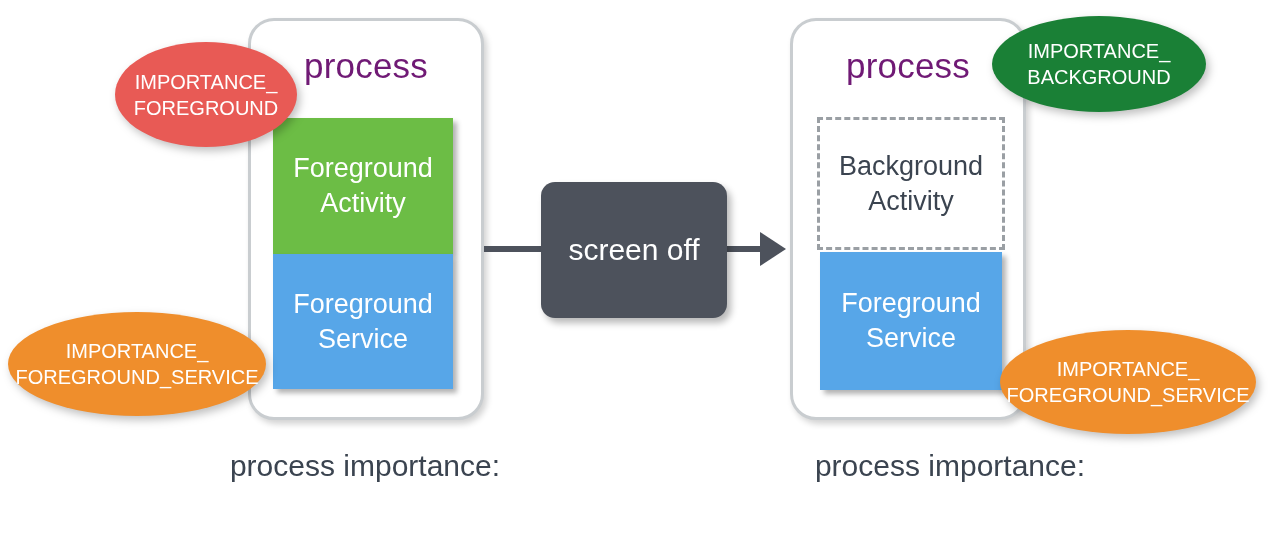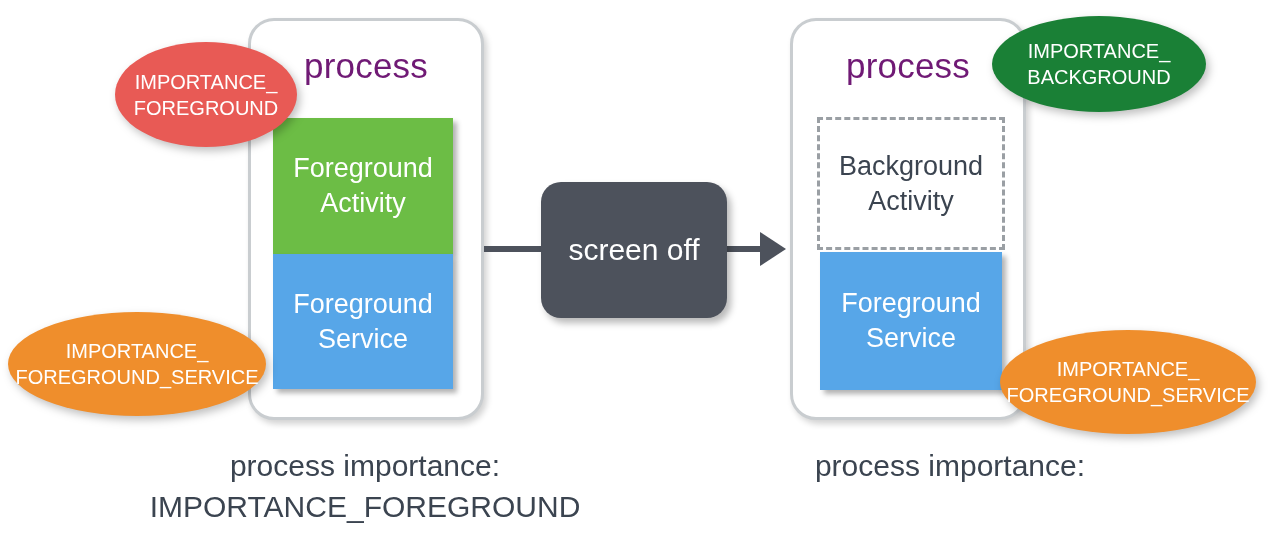--- a/index.html
+++ b/index.html
@@ -57,21 +57,21 @@
     background: #ffffff;
     border: 3px dashed #9a9fa4;
     color: #3b4450;
     box-shadow: none;
   }
 
   
   .screen-off {
     position: absolute;
     background: #4d525c;
-    border-radius: 20px;
+    border-radius: 14px;
     color: #ffffff;
     font-size: 30px;
     display: flex;
     align-items: center;
     justify-content: center;
     box-shadow: 4px 5px 7px rgba(0,0,0,0.28);
     z-index: 5;
   }
   .flow-line {
     position: absolute;
@@ -188,21 +188,20 @@
   <div class="callout callout-orange" style="left:1000px; top:330px; width:256px; height:104px;">
     <div class="txt">
       <div>IMPORTANCE_</div>
       <div>FOREGROUND_SERVICE</div>
     </div>
   </div>
 
   <div style="position:absolute; left:120px; top:446px; width:490px; text-align:center;
               font-size:30px; color:#3b4450; line-height:1.35;">
     <div>process importance:</div>
-    <div>IMPORTANCE_FOREGROUND</div>
   </div>
 
   <div style="position:absolute; left:630px; top:446px; width:640px; text-align:center;
               font-size:30px; color:#3b4450; line-height:1.35;">
     <div>process importance:</div>
   </div>
 
 </div>
 
 </body></html>

